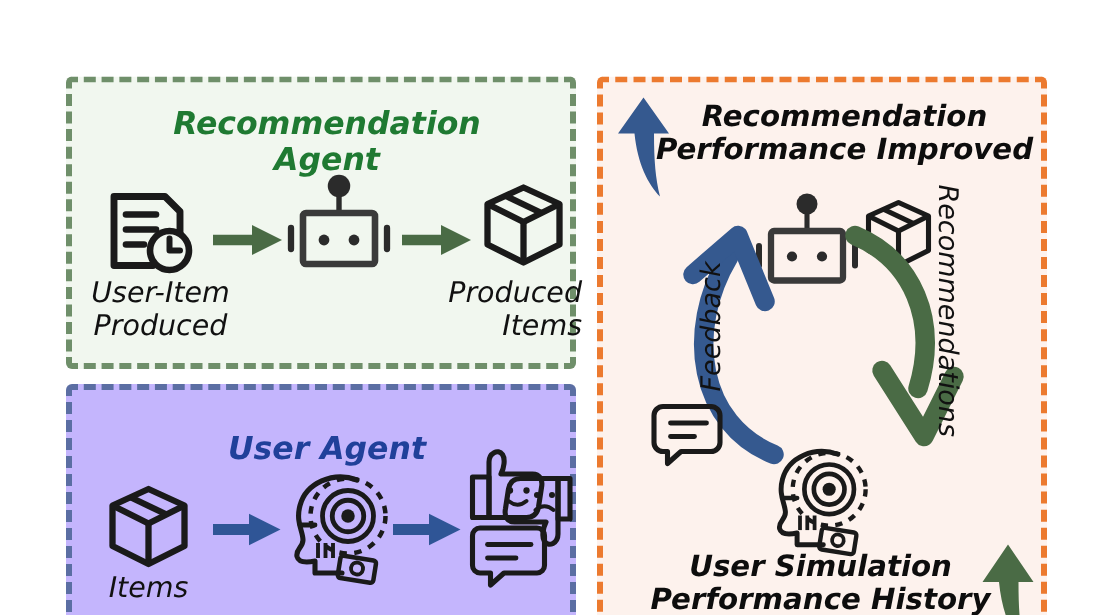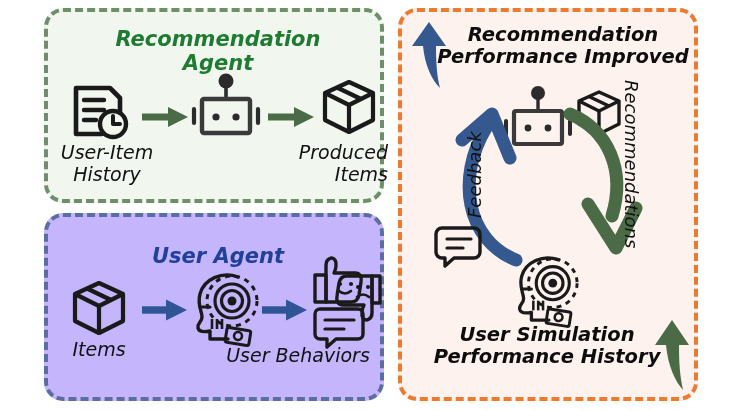--- a/index.html
+++ b/index.html
@@ -19,22 +19,23 @@
     position: absolute;
     left: 0; top: 0;
     width: 740px;
     height: 410px;
   }
 
   .panel {
     position: absolute;
     border-style: dashed;
     border-width: 4px;
-    border-radius: 19px;
+    border-radius: 4px;
     box-sizing: border-box;
+    margin-top: 43px;
   }
 
   
   #panel-rec-agent {
     left: 44px; top: 8px;
     width: 340px; height: 195px;
     border-color: #6f8f6a;
     background: #f1f7ef;
   }
   
@@ -122,21 +123,21 @@
         <path d="M6 4 h34 l10 10 v22 h-8 M6 4 v46 h26" fill="none" stroke="#1a1a1a" stroke-width="4.6" stroke-linecap="round" stroke-linejoin="round"></path>
         <line x1="14" y1="16" x2="34" y2="16" stroke="#1a1a1a" stroke-width="4.4" stroke-linecap="round"></line>
         <line x1="14" y1="26" x2="34" y2="26" stroke="#1a1a1a" stroke-width="4.4" stroke-linecap="round"></line>
         <line x1="14" y1="36" x2="26" y2="36" stroke="#1a1a1a" stroke-width="4.4" stroke-linecap="round"></line>
         <circle cx="43" cy="40" r="13" fill="#f1f7ef" stroke="#1a1a1a" stroke-width="4.4"></circle>
         <path d="M43 32 v8 h7" fill="none" stroke="#1a1a1a" stroke-width="4" stroke-linecap="round" stroke-linejoin="round"></path>
       </svg>
     </div>
 
     <div class="lbl" style="left:0px; top:130px; width:118px;">User-Item
-History</div>
+Produced</div>
 
     <div class="icon" style="left:92px; top:92px;">
       <svg width="52" height="26" viewBox="0 0 52 26">
         <path d="M2 13 h30" stroke="#4a6b45" stroke-width="7" stroke-linecap="butt"></path>
         <path d="M28 3 L48 13 L28 23 Z" fill="#4a6b45"></path>
       </svg>
     </div>
 
     <div class="icon" style="left:140px; top:60px;">
       <svg width="76" height="72" viewBox="0 0 76 72">
@@ -237,21 +238,20 @@
         </g>
 
         <g>
           <path d="M10 60 h38 a5 5 0 0 1 5 5 v20 a5 5 0 0 1 -5 5 h-22 l-9 8 v-8 h-7 a5 5 0 0 1 -5 -5 v-20 a5 5 0 0 1 5 -5 Z" fill="none" stroke="#1a1a1a" stroke-width="3.4" stroke-linejoin="round"></path>
           <line x1="15" y1="71" x2="44" y2="71" stroke="#1a1a1a" stroke-width="3.2" stroke-linecap="round"></line>
           <line x1="15" y1="80" x2="34" y2="80" stroke="#1a1a1a" stroke-width="3.2" stroke-linecap="round"></line>
         </g>
       </svg>
     </div>
 
-    <div class="lbl" style="left:160px; top:128px; width:180px;">User Behaviors</div>
   </div>
 
   <div class="panel" id="panel-afl">
 
     <div class="hdr" style="left:24px; top:12px; width:274px;">Recommendation
 Performance Improved</div>
 
     <div class="icon" style="left:6px; top:8px;">
       <svg width="42" height="72" viewBox="0 0 42 72">
         <path d="M21 2 L38 26 L28 26 C28 44, 29 56, 32 68 C24 60, 17 46, 15 26 L4 26 Z" fill="#35598f"></path>

